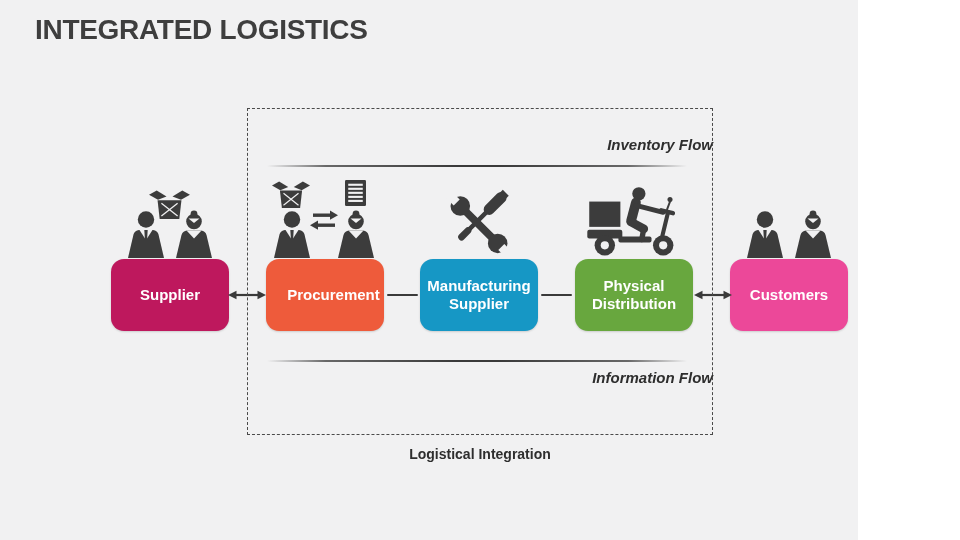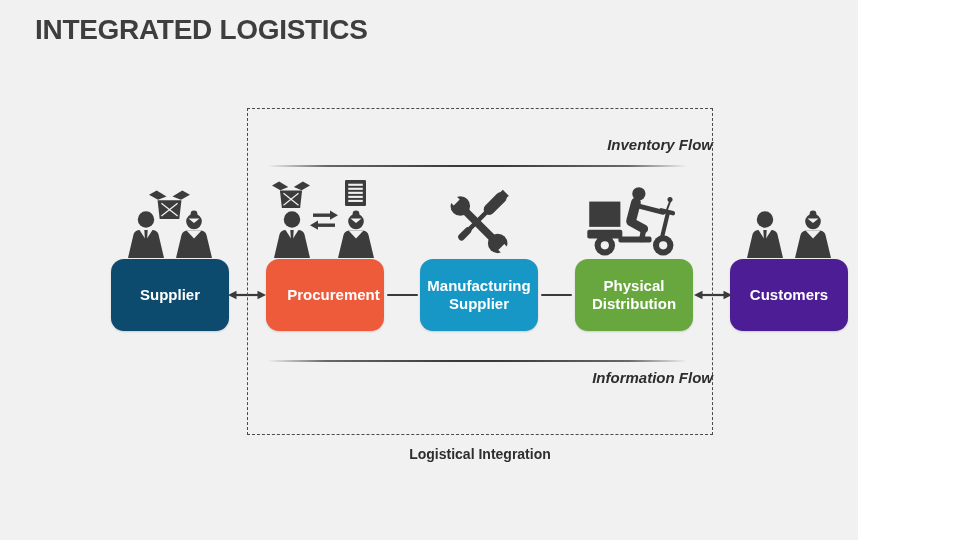--- a/index.html
+++ b/index.html
@@ -153,33 +153,33 @@
     </svg>
   </span>
 
   <span class="icon" style="left:745px;top:200px;">
     <svg width="88" height="58" viewBox="0 0 88 58">
       <use href="#sym-man" x="0" y="10" width="40" height="48"></use>
       <use href="#sym-woman" x="48" y="10" width="40" height="48"></use>
     </svg>
   </span>
 
-  <div class="node n0" style="background-color: #0c4a6e;">
+  <div class="node n0" style="background-color: #be185d;">
     <span>Supplier</span>
   </div>
   <div class="node n1" style="background-color: rgb(238, 91, 59); padding-left: 26px;">
     <span>Procurement</span>
   </div>
   <div class="node n2" style="background-color: rgb(22, 151, 197);">
     <span>Manufacturing Supplier</span>
   </div>
   <div class="node n3" style="background-color: rgb(104, 167, 62);">
     <span>Physical Distribution</span>
   </div>
-  <div class="node n4" style="background-color: #4c1d95;">
+  <div class="node n4" style="background-color: #ec4899;">
     <span>Customers</span>
   </div>
 
   <span class="connector" style="left:228px;top:289px;">
     <svg width="38" height="12" viewBox="0 0 38 12">
       <line x1="6" y1="6" x2="32" y2="6" stroke="currentColor" stroke-width="2.2"></line>
       <polygon points="0,6 8.5,1.8 8.5,10.2" fill="currentColor"></polygon>
       <polygon points="38,6 29.5,1.8 29.5,10.2" fill="currentColor"></polygon>
     </svg>
   </span>

